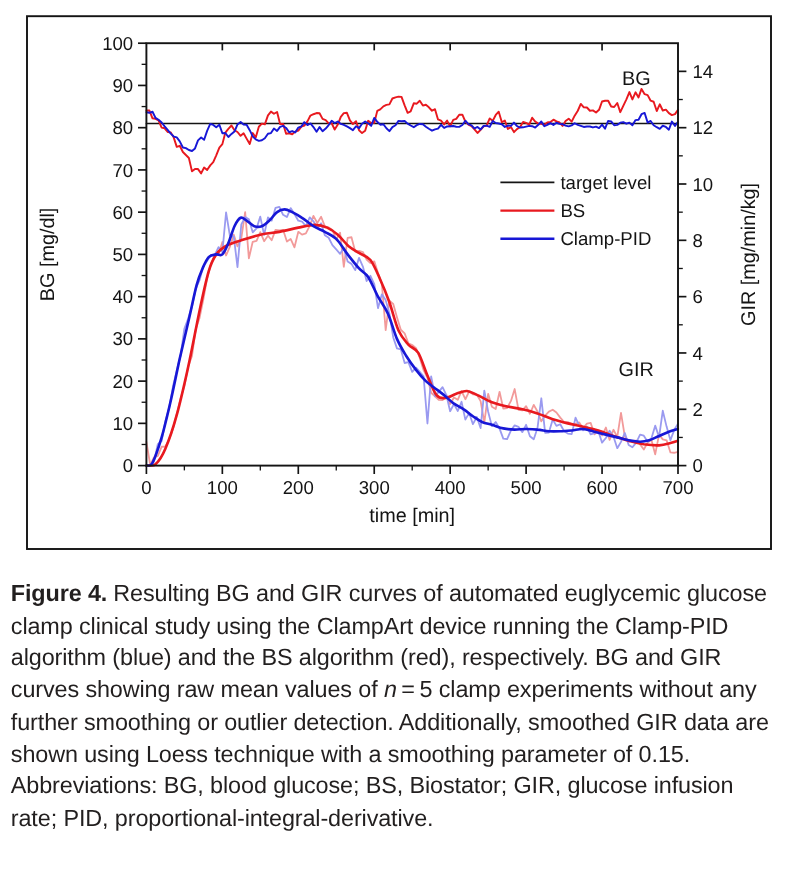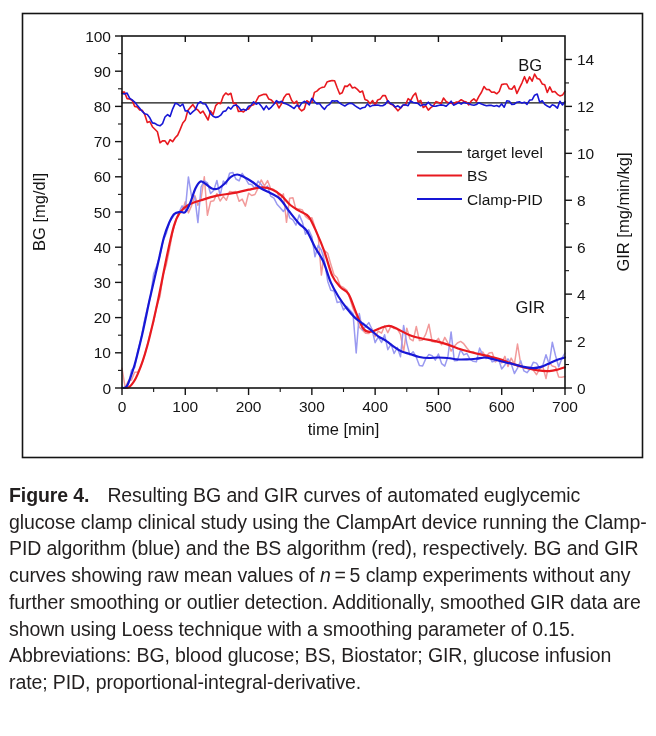--- a/index.html
+++ b/index.html
@@ -2,21 +2,21 @@
 <html><head>
 <meta charset="utf-8">
 <style>
   html,body{margin:0;padding:0;background:#ffffff;}
   body{width:656px;height:736px;font-family:"Liberation Sans",sans-serif;color:#1d1b1b;}
   .page{position:relative;width:656px;height:736px;background:#fff;overflow:hidden;}
   .chart-wrap{position:absolute;left:0;top:0;width:656px;height:470px;}
   svg{display:block;}
   .caption{position:absolute;left:9px;top:482px;width:638px;
            font-size:19.5px;line-height:1.37;color:#221f1f;letter-spacing:-0.1px;}
-  .cap-label{font-weight:bold;margin-right:18px;}
+  .cap-label{font-weight:bold;margin-right:5px;}
   .cap-italic{font-style:italic;}
 </style>
 </head>
 <body>
 
 <div class="page">
   <div class="chart-wrap">
     <svg id="chart" width="656" height="470" viewBox="0 0 656 470" style="font-family:'Liberation Sans',sans-serif;">
         <defs>
           <clipPath id="plotclip">

